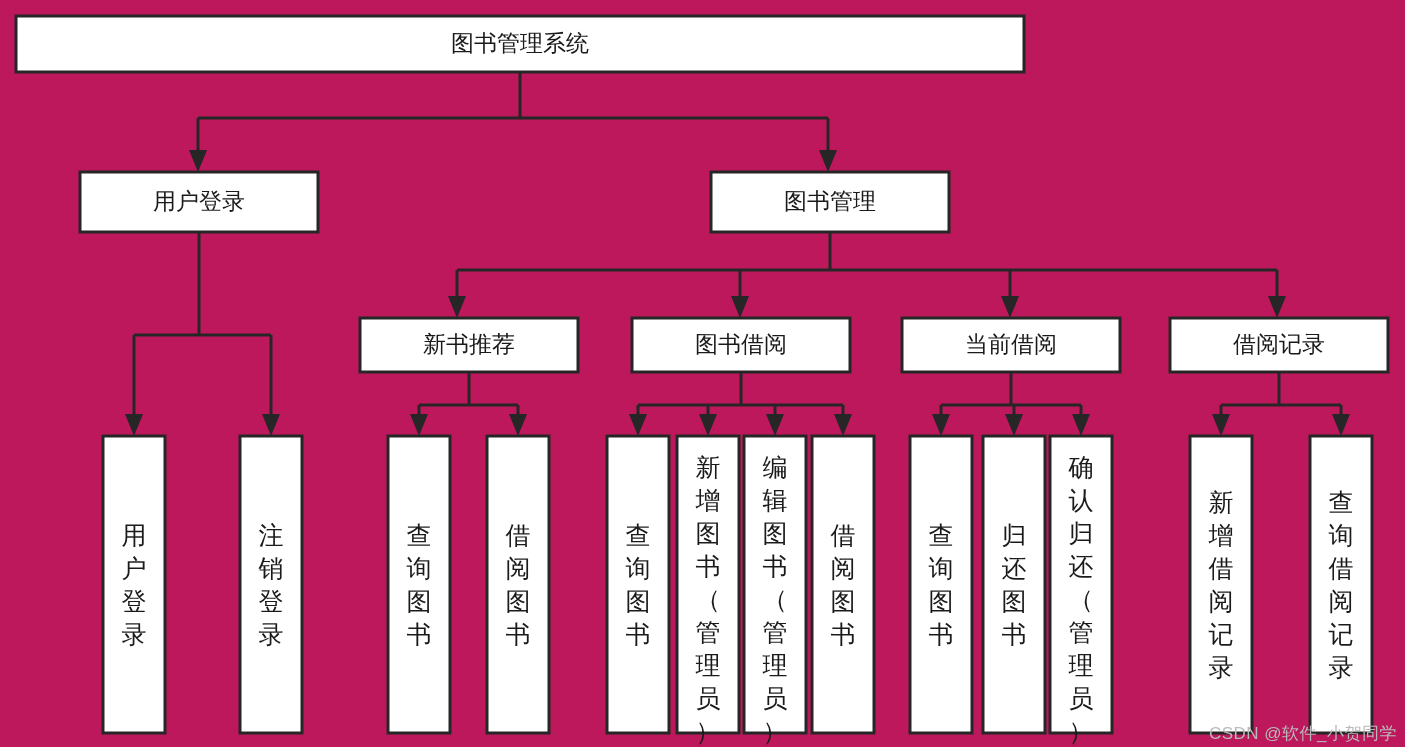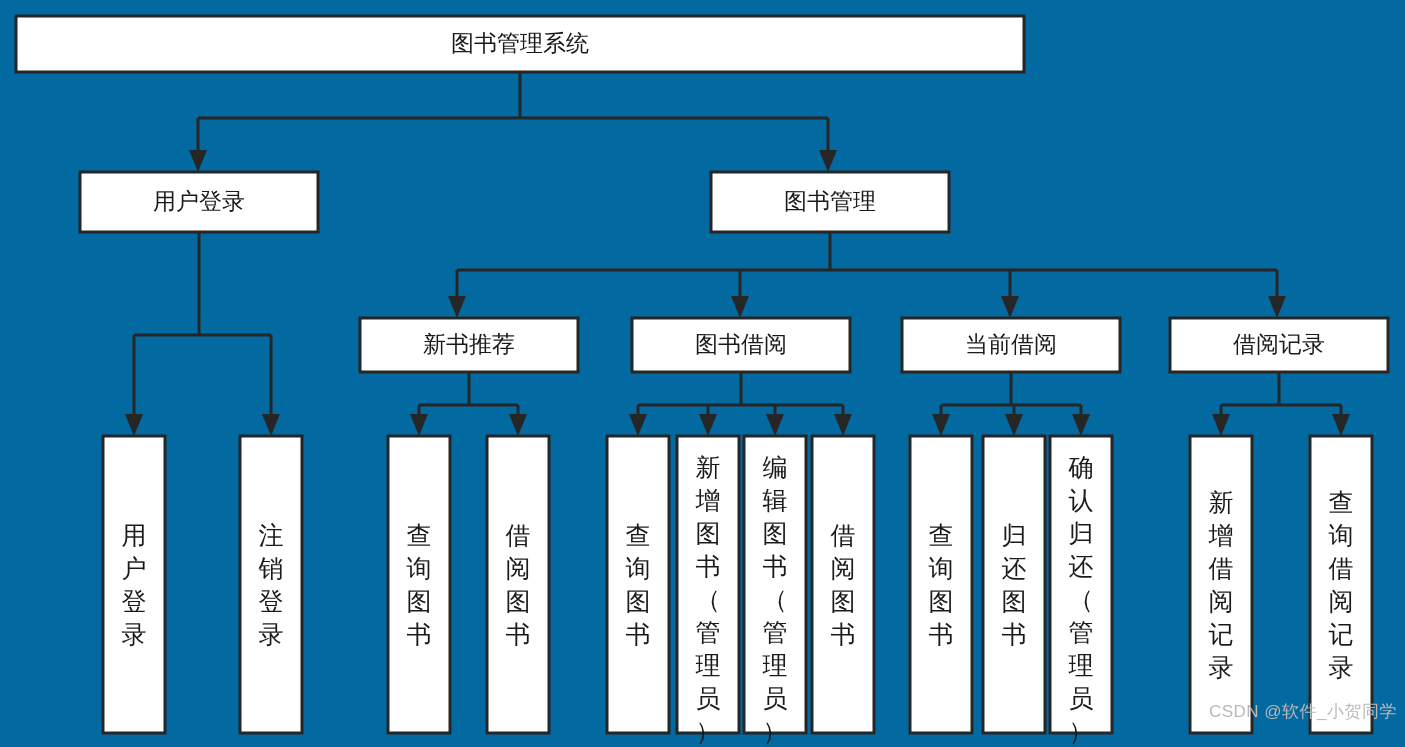--- a/index.html
+++ b/index.html
@@ -7,21 +7,21 @@
     padding: 0;
     background: #ffffff;
   }
   body {
     font-family: "Liberation Sans", "DejaVu Sans", sans-serif;
   }
   #stage {
     position: relative;
     width: 1405px;
     height: 747px;
-    background: #0369a1;
+    background: #be185d;
     overflow: hidden;
   }
   #diagram-svg {
     position: absolute;
     left: 0;
     top: 0;
     width: 1405px;
     height: 747px;
   }
   .node-box {
@@ -47,21 +47,21 @@
     stroke-width: 3;
     fill: none;
   }
   .arrow-head {
     fill: #262626;
     stroke: none;
   }
   .watermark {
     position: absolute;
     right: 8px;
-    bottom: 24px;
+    bottom: 2px;
     color: #b9b9b9;
     font-size: 17px;
     font-family: "Liberation Sans", "DejaVu Sans", sans-serif;
     letter-spacing: 0.5px;
     white-space: nowrap;
     pointer-events: none;
   }
 </style>
 </head>
 <body>

